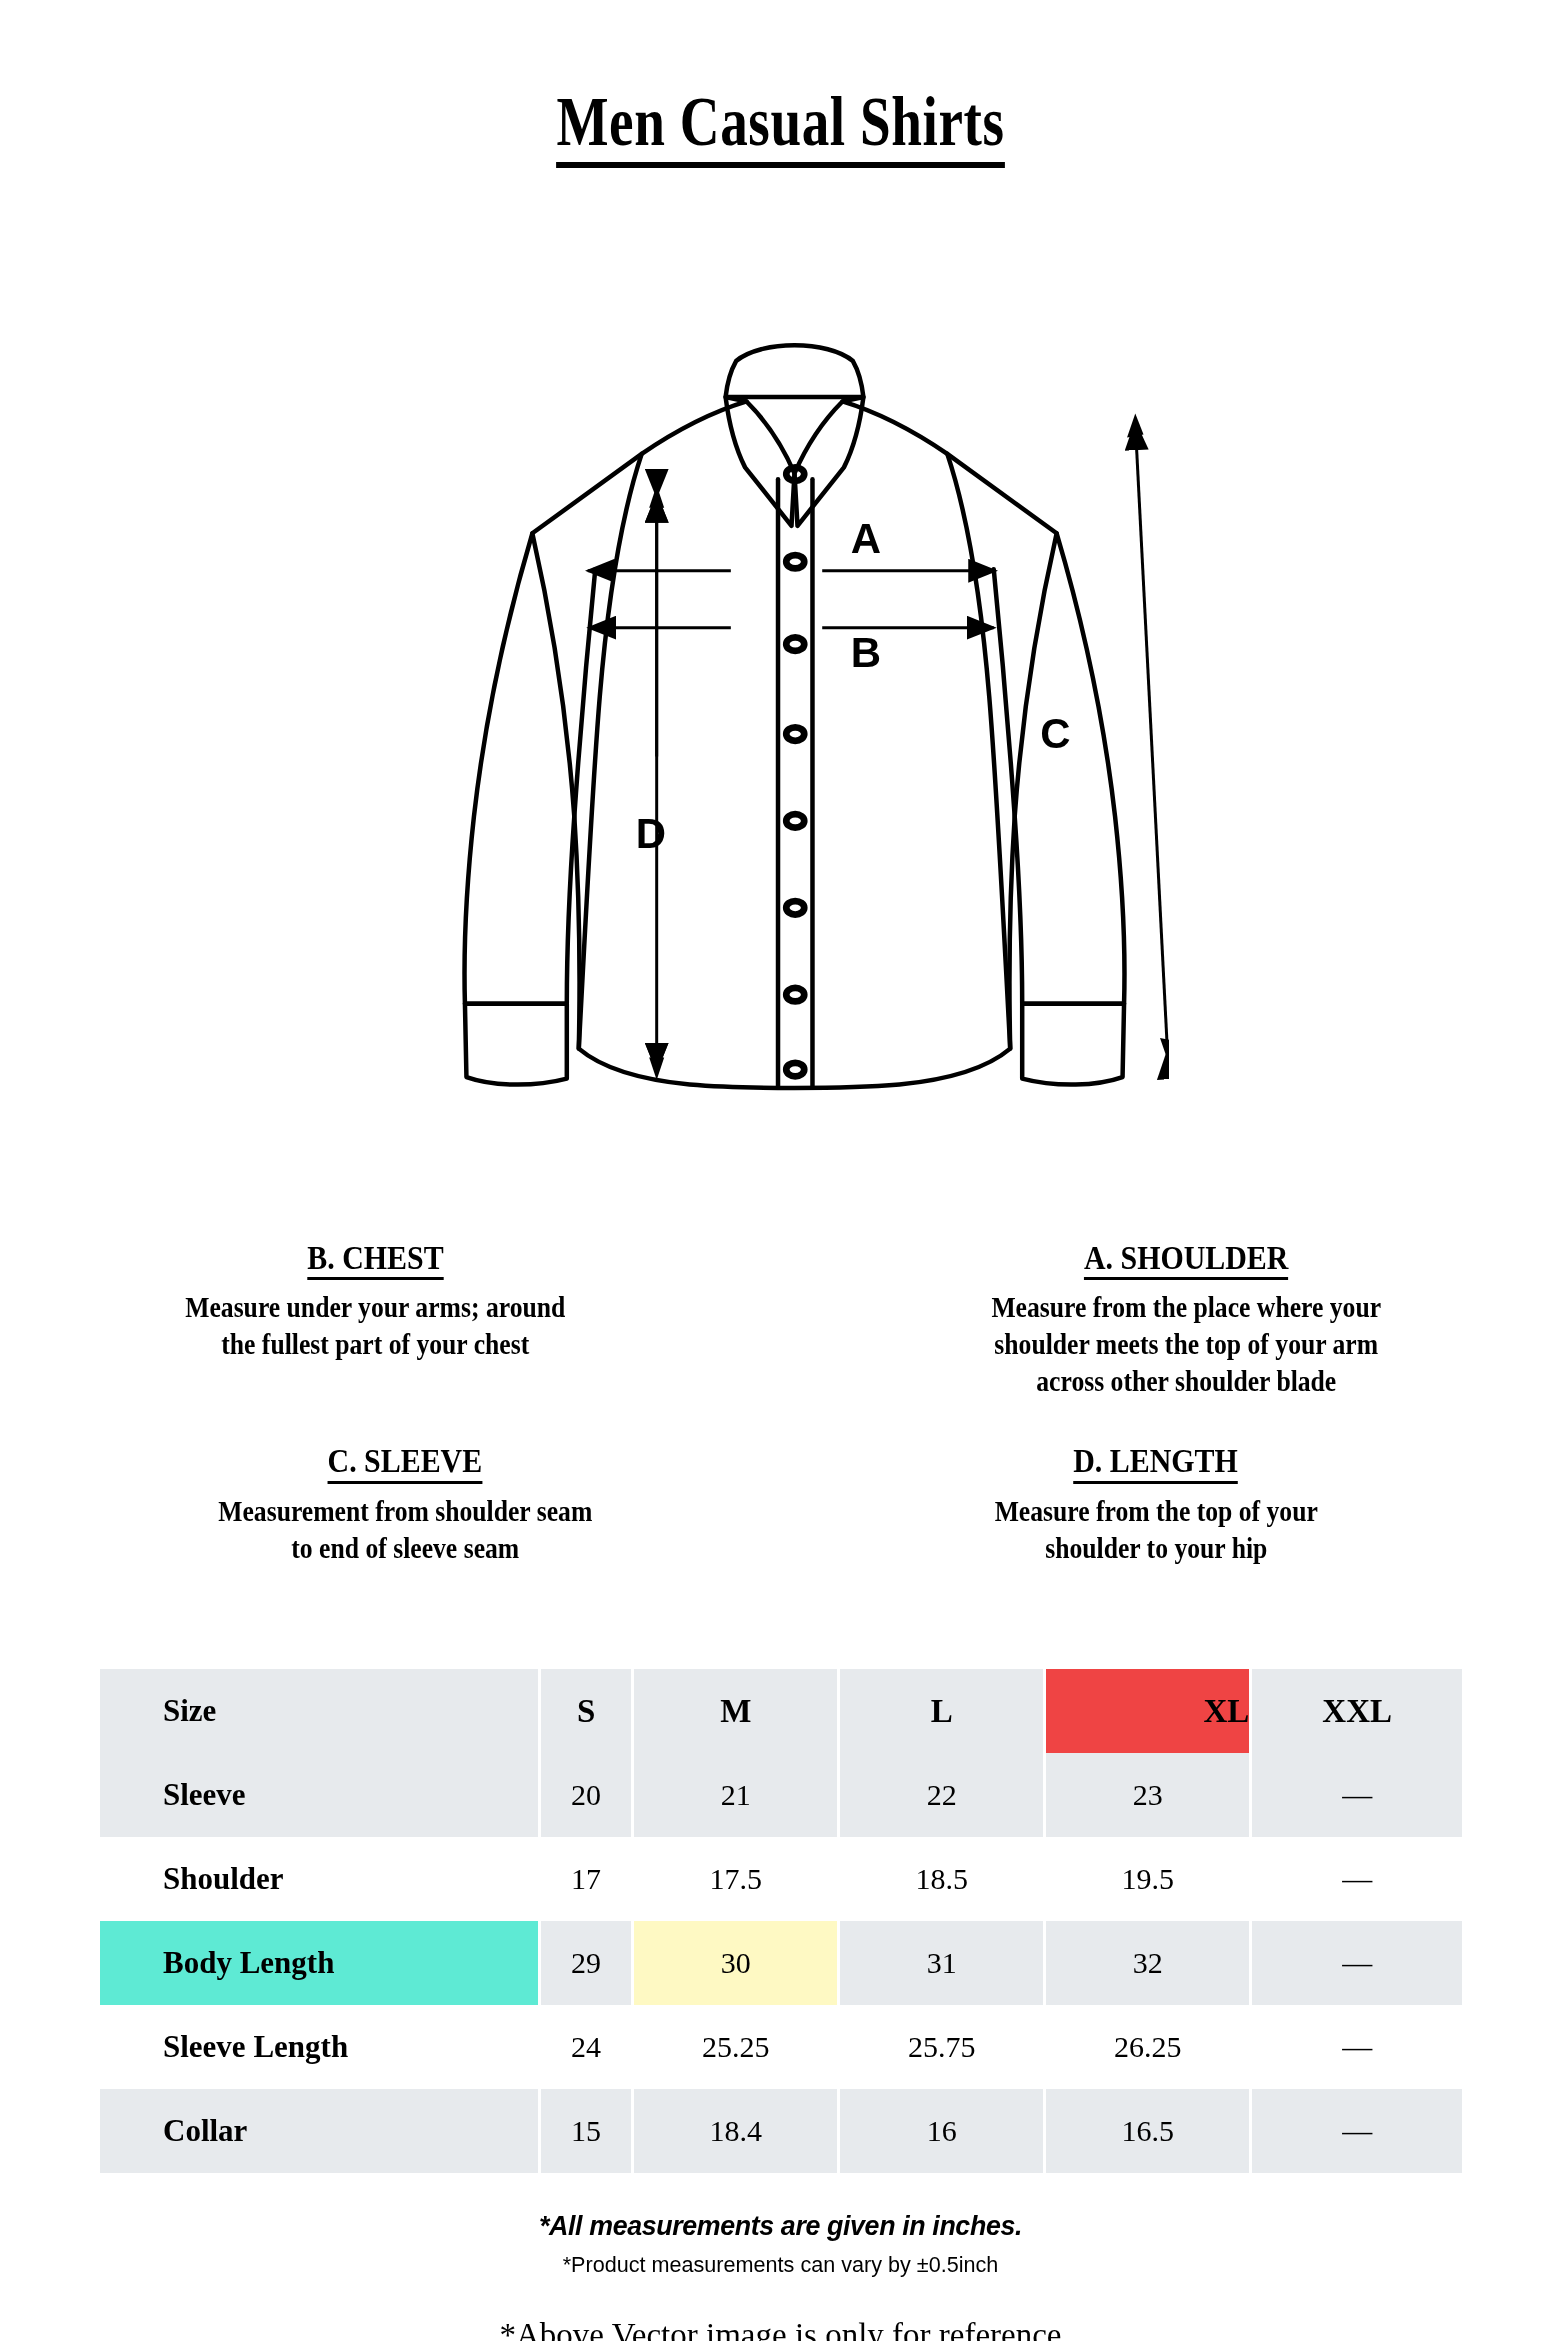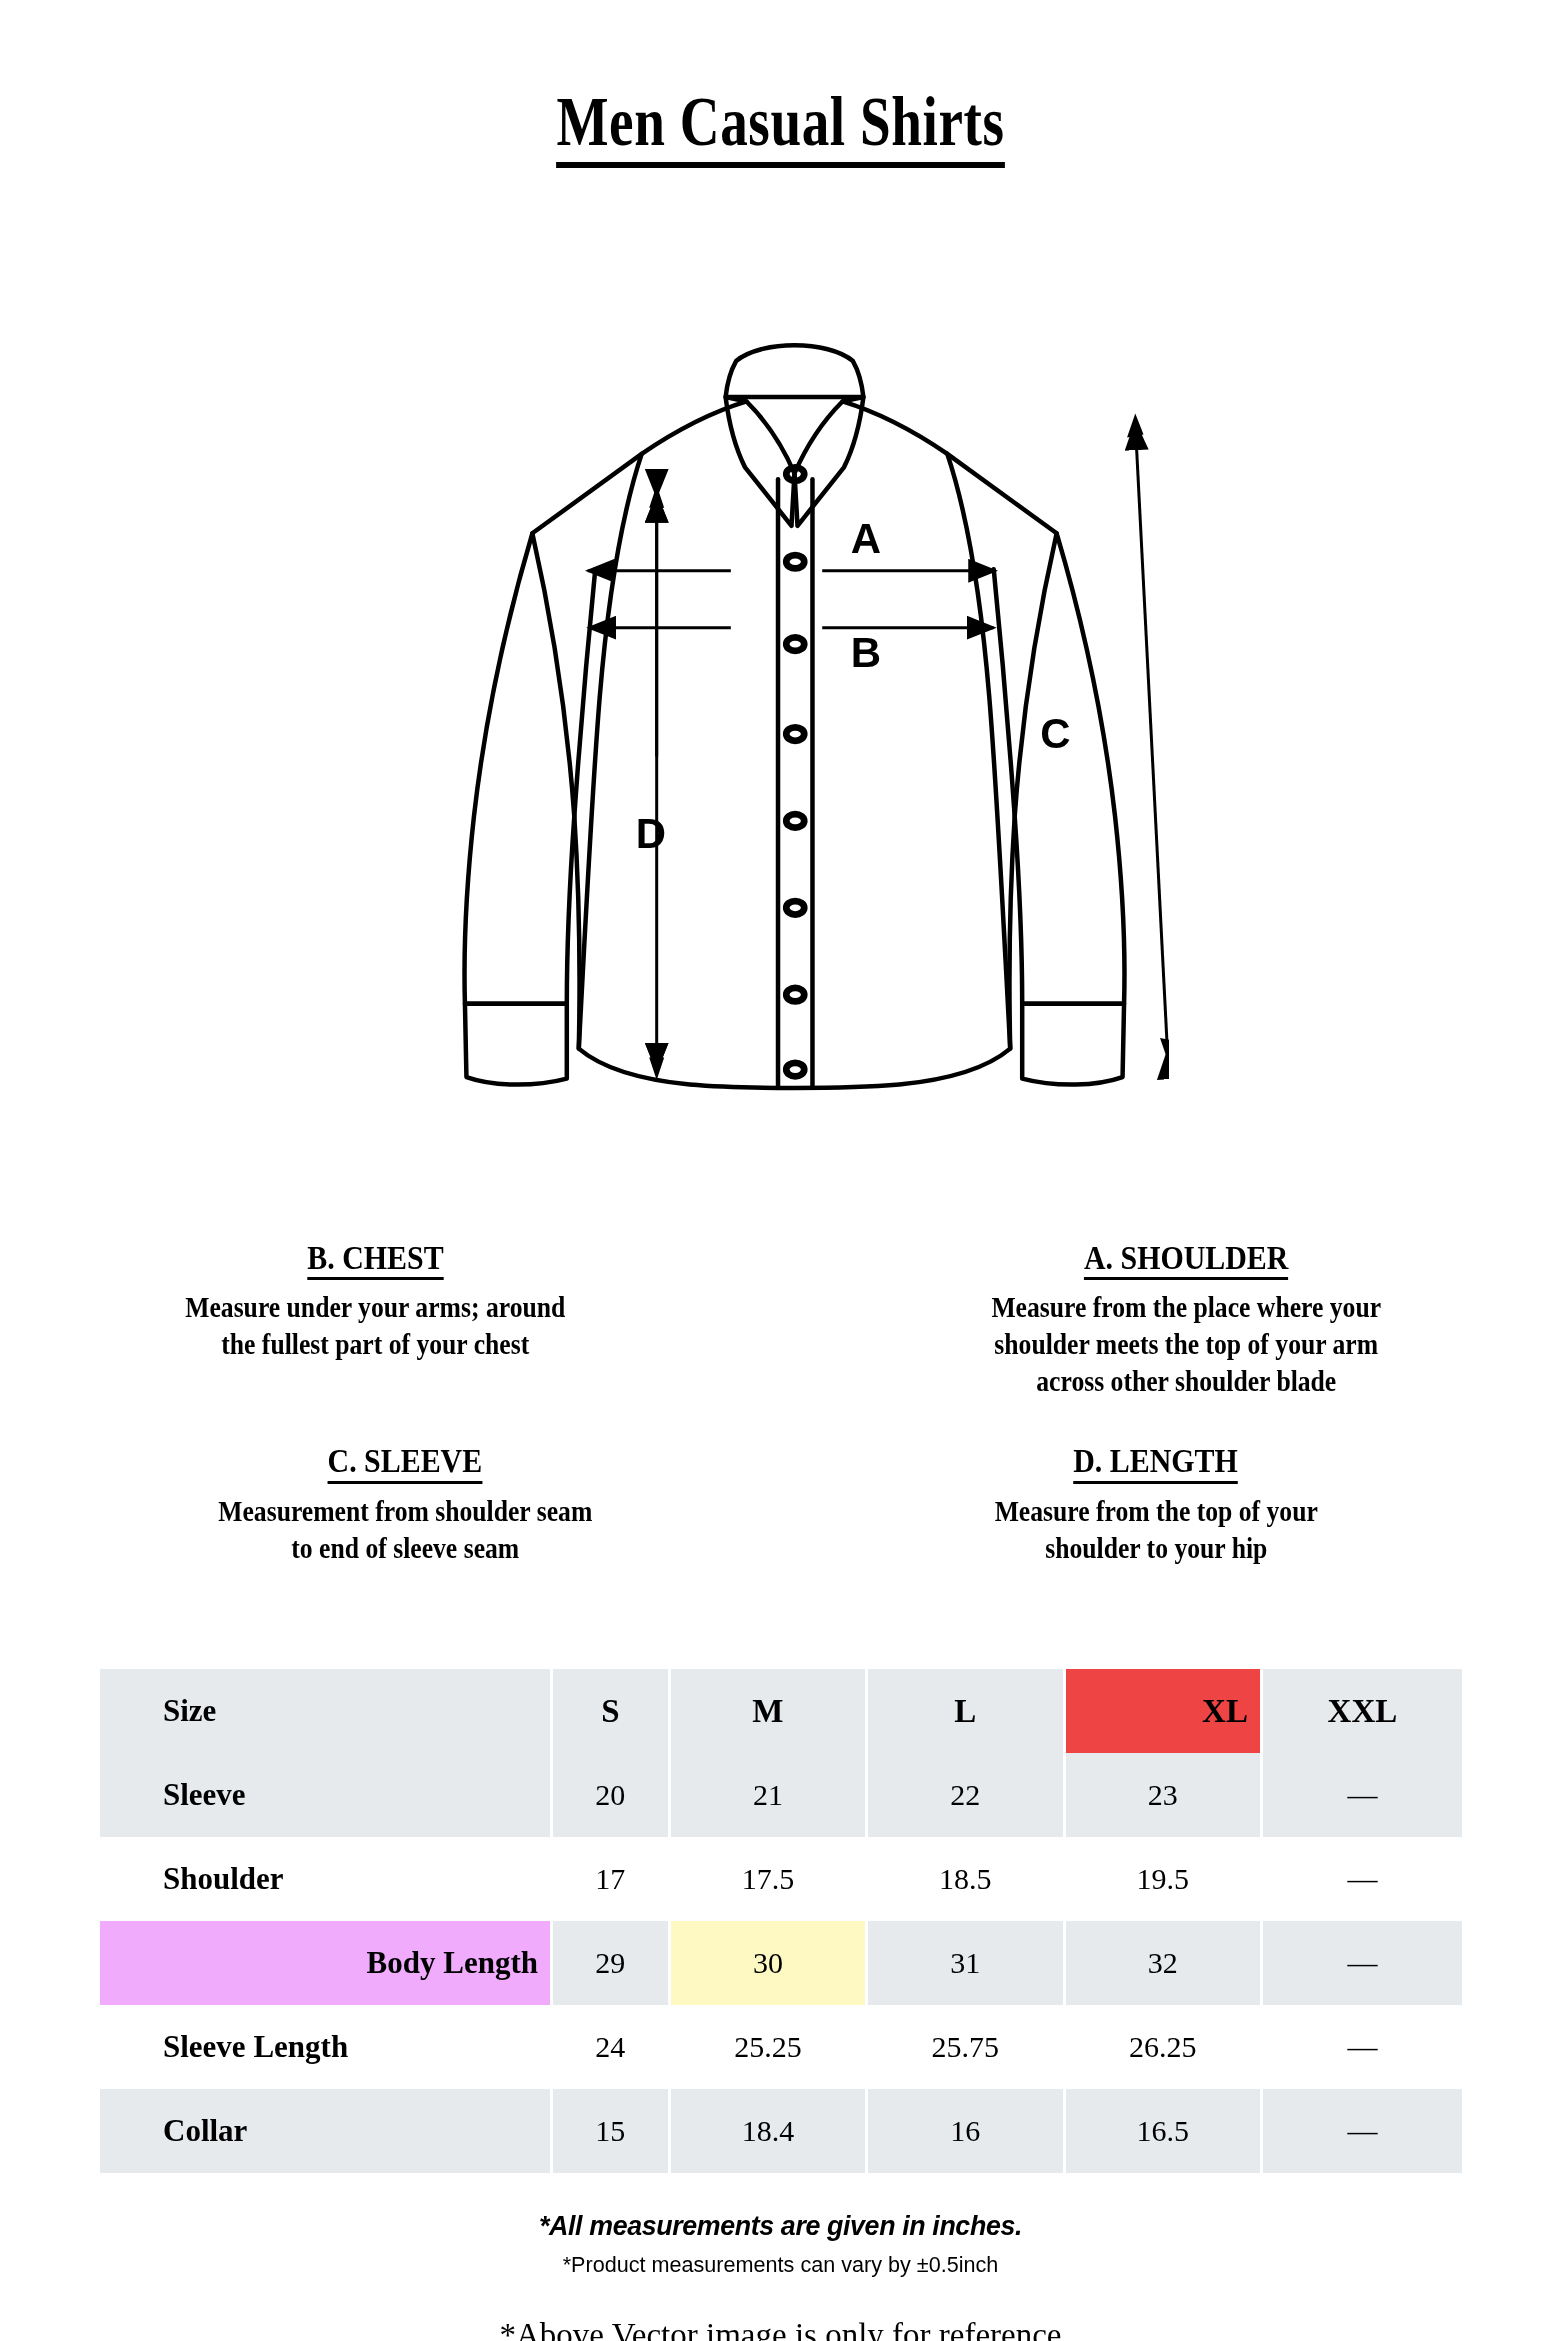--- a/index.html
+++ b/index.html
@@ -95,21 +95,21 @@
   .size-table {
     position: absolute;
     top: 1669px;
     left: 97px;
     width: 1368px;
     border-collapse: separate;
     border-spacing: 3px 0;
   }
   .size-table tr { height: 84px; }
   .size-table td, .size-table th {
-    padding: 12px;
+    padding: 0;
     vertical-align: middle;
     text-align: center;
     font-family: "Liberation Serif", "DejaVu Serif", serif;
     font-size: 30px;
     font-weight: 400;
     color: #000;
     background: transparent;
   }
   .size-table .rowlabel {
     width: 375px;
@@ -338,21 +338,21 @@
     </tr>
     <tr>
       <td class="rowlabel">Shoulder</td>
       <td>17</td>
       <td>17.5</td>
       <td>18.5</td>
       <td>19.5</td>
       <td class="dash">—</td>
     </tr>
     <tr class="shaded">
-      <td class="rowlabel" style="background: #f0abfc; text-align: right;">Body Length</td>
+      <td class="rowlabel" style="background: #5eead4;">Body Length</td>
       <td style="background: rgb(231, 234, 237);">29</td>
       <td style="background: #fef9c3;">30</td>
       <td style="background: rgb(231, 234, 237);">31</td>
       <td style="background: rgb(231, 234, 237);">32</td>
       <td class="dash" style="background: rgb(231, 234, 237);">—</td>
     </tr>
     <tr>
       <td class="rowlabel">Sleeve Length</td>
       <td>24</td>
       <td>25.25</td>

